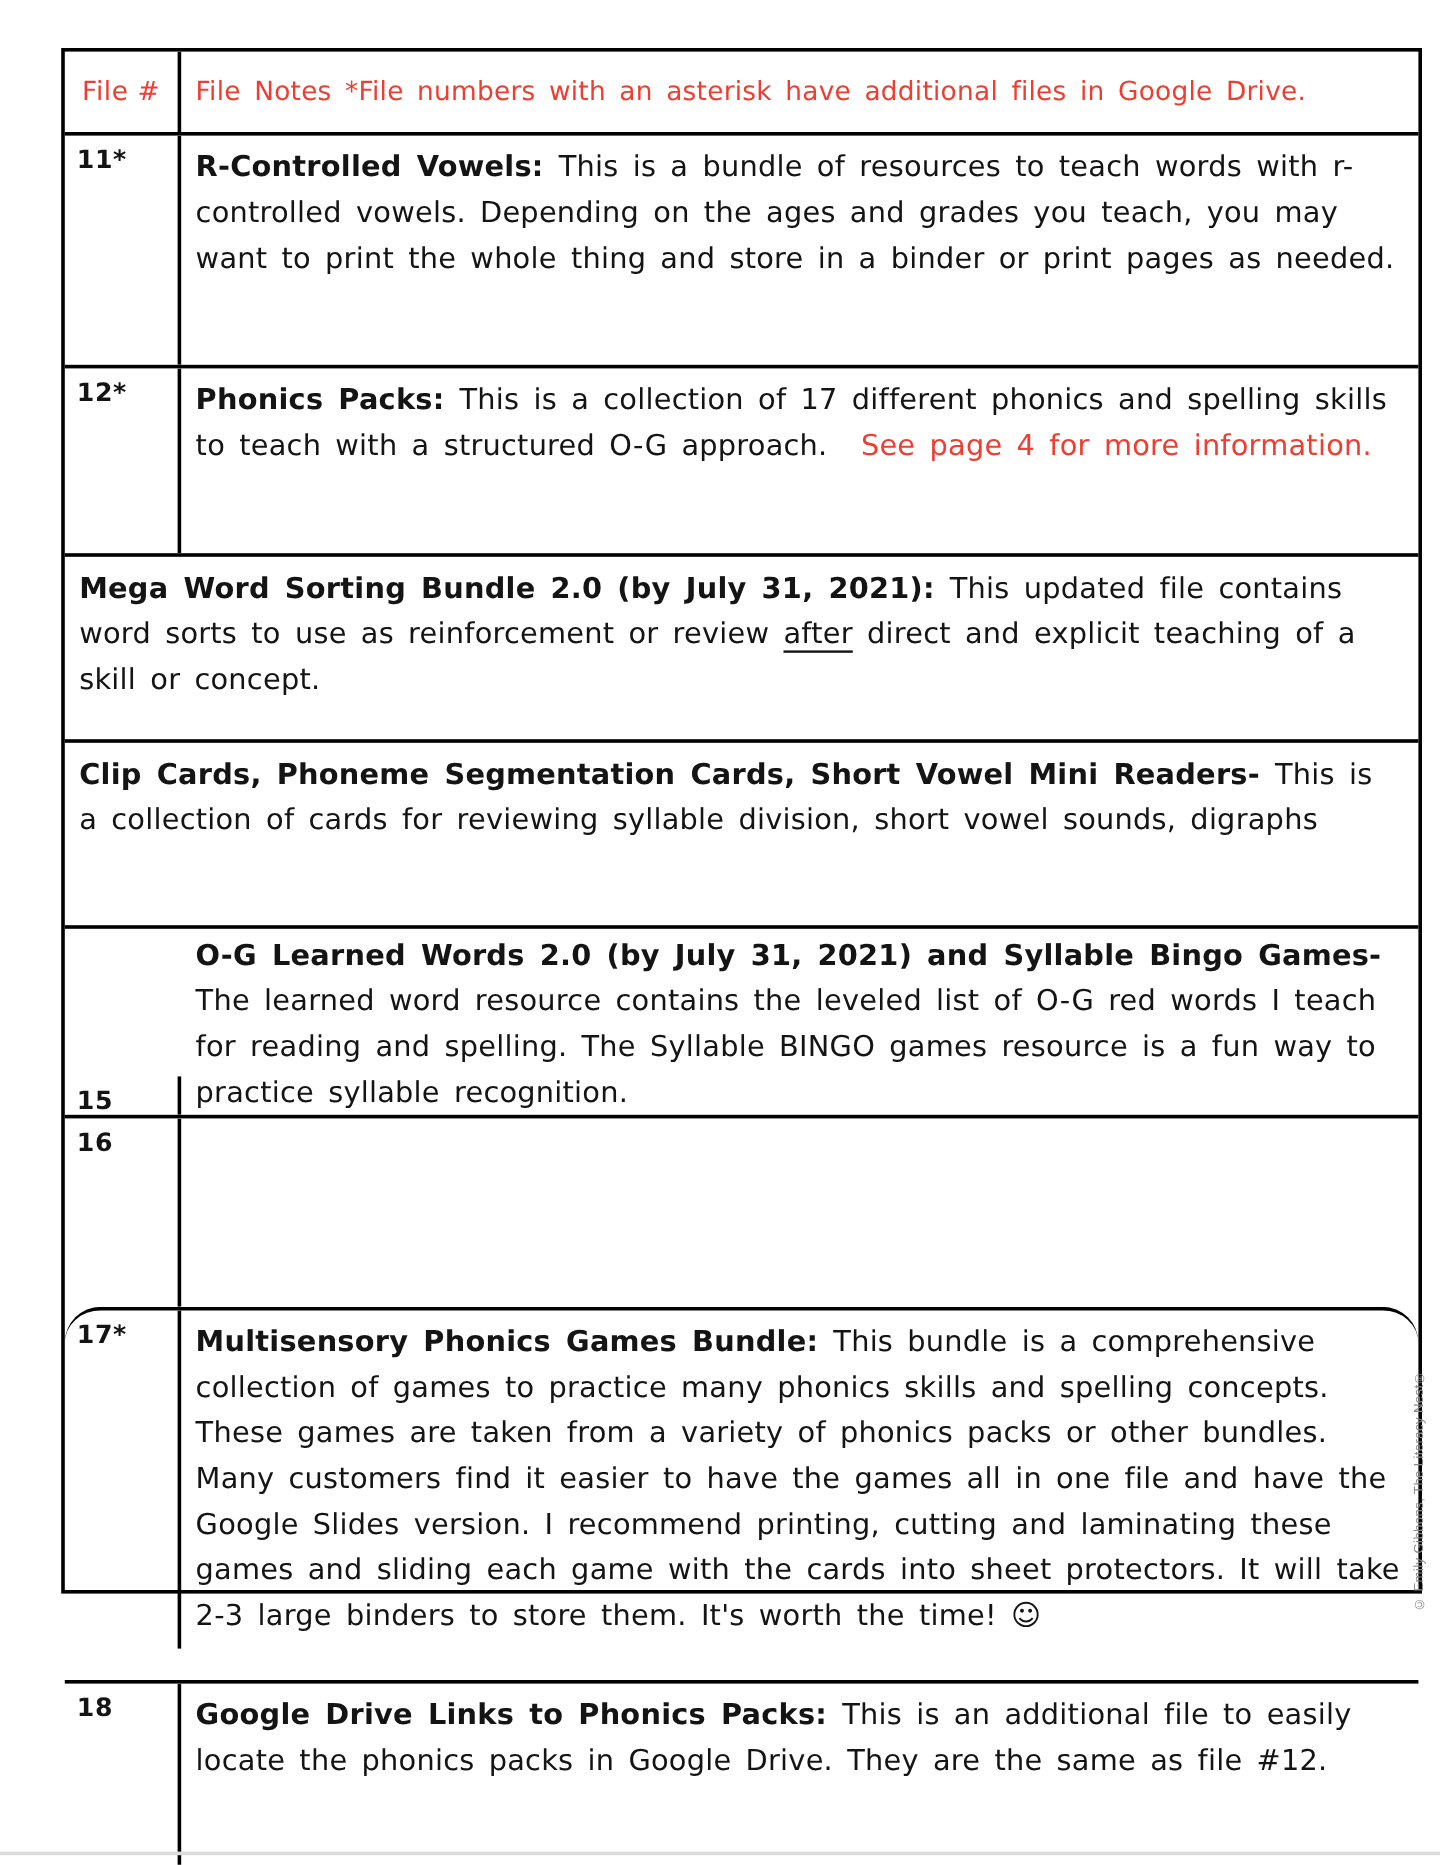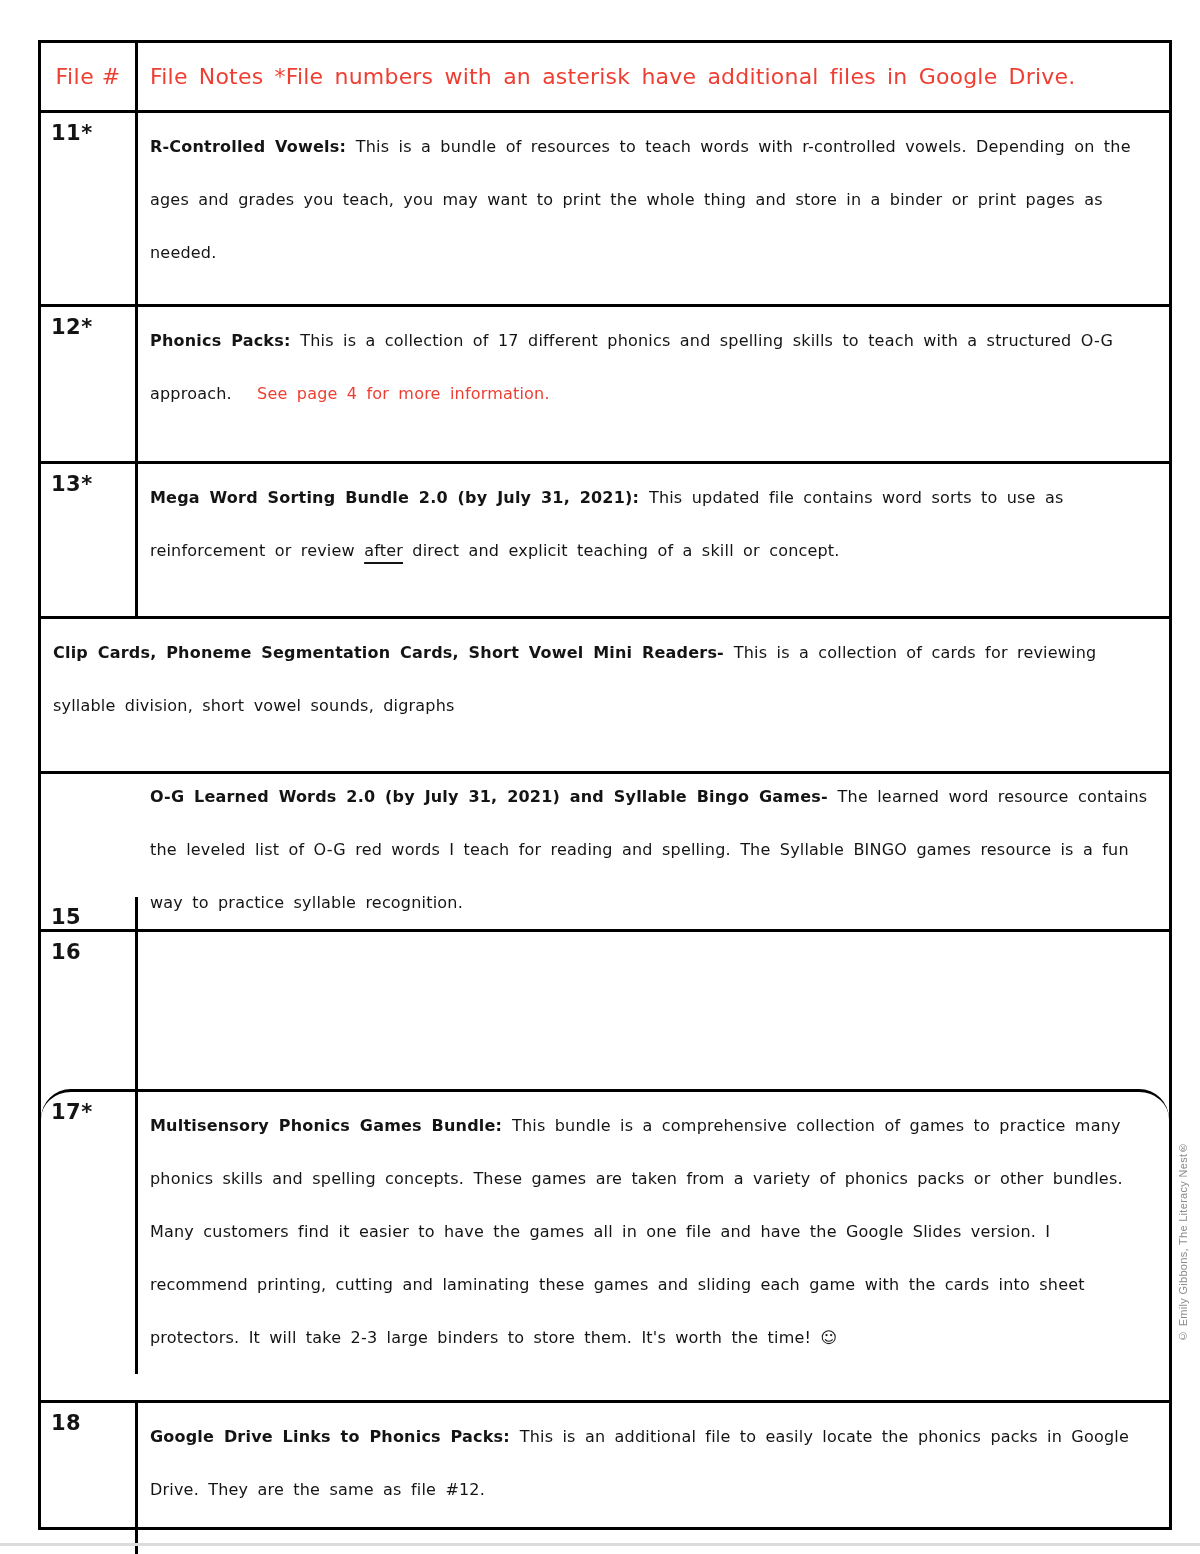--- a/index.html
+++ b/index.html
@@ -8,40 +8,40 @@
     background: #ffffff;
     font-family: "DejaVu Sans", sans-serif;
     color: #141414;
     position: relative;
     overflow: hidden;
   }
   .page { position: absolute; inset: 0; }
 
   .doc-table {
     position: absolute;
-    left: 38px; top: 40px;
-    width: 1134px; height: 1490px;
+    left: 51px; top: 40px;
+    width: 1134px; height: 1288px;
     border: 3px solid #000;
     background: #fff;
   }
   .t-row { display: flex; border-top: 3px solid #000; overflow: hidden; }
   .t-row.header-row { border-top: none; height: 67px; align-items: stretch; }
 
   .col-file {
     width: 97px; flex: 0 0 97px;
     border-right: 3px solid #000;
     padding: 8px 16px 0 10px;
     font-size: 21px; font-weight: bold;
     letter-spacing: 0.5px;
   }
   .col-note {
     flex: 1;
     padding: 7px 12px 0 12px;
-    font-size: 16px;
-    line-height: 53px;
+    font-size: 24px;
+    line-height: 38px;
     word-spacing: 4px;
     letter-spacing: 0.2px;
     overflow: hidden;
   }
 
   .header-row .col-file {
     display: flex; align-items: center; justify-content: center;
     padding: 0; font-weight: normal; font-size: 22px;
     color: var(--accent, #ee3e32);
   }
@@ -97,21 +97,20 @@
     <div id="rows">
         <div class="t-row">
           <div class="col-file">11*</div>
           <div class="col-note"><span class="seg-bold">R-Controlled Vowels: </span><span class="seg-normal">This is a bundle of resources to teach words with r-controlled vowels. Depending on the ages and grades you teach, you may want to print the whole thing and store in a binder or print pages as needed.</span></div>
         </div>
         <div class="t-row">
           <div class="col-file">12*</div>
           <div class="col-note"><span class="seg-bold">Phonics Packs: </span><span class="seg-normal">This is a collection of 17 different phonics and spelling skills to teach with a structured O-G approach. </span><span class="seg-red">See page 4 for more information.</span></div>
         </div>
         <div class="t-row">
-          <div class="col-file">13*</div>
           <div class="col-note"><span class="seg-bold">Mega Word Sorting Bundle 2.0 (by July 31, 2021): </span><span class="seg-normal">This updated file contains word sorts to use as reinforcement or review </span><span class="seg-underline">after</span><span class="seg-normal"> direct and explicit teaching of a skill or concept.</span></div>
         </div>
         <div class="t-row">
           <div class="col-note"><span class="seg-bold">Clip Cards, Phoneme Segmentation Cards, Short Vowel Mini Readers- </span><span class="seg-normal">This is a collection of cards for reviewing syllable division, short vowel sounds, digraphs</span></div>
         </div>
         <div class="t-row">
           <div class="col-file">15</div>
           <div class="col-note"><span class="seg-bold">O-G Learned Words 2.0 (by July 31, 2021) and Syllable Bingo Games- </span><span class="seg-normal">The learned word resource contains the leveled list of O-G red words I teach for reading and spelling. The Syllable BINGO games resource is a fun way to practice syllable recognition.</span></div>
         </div>
         <div class="t-row">

